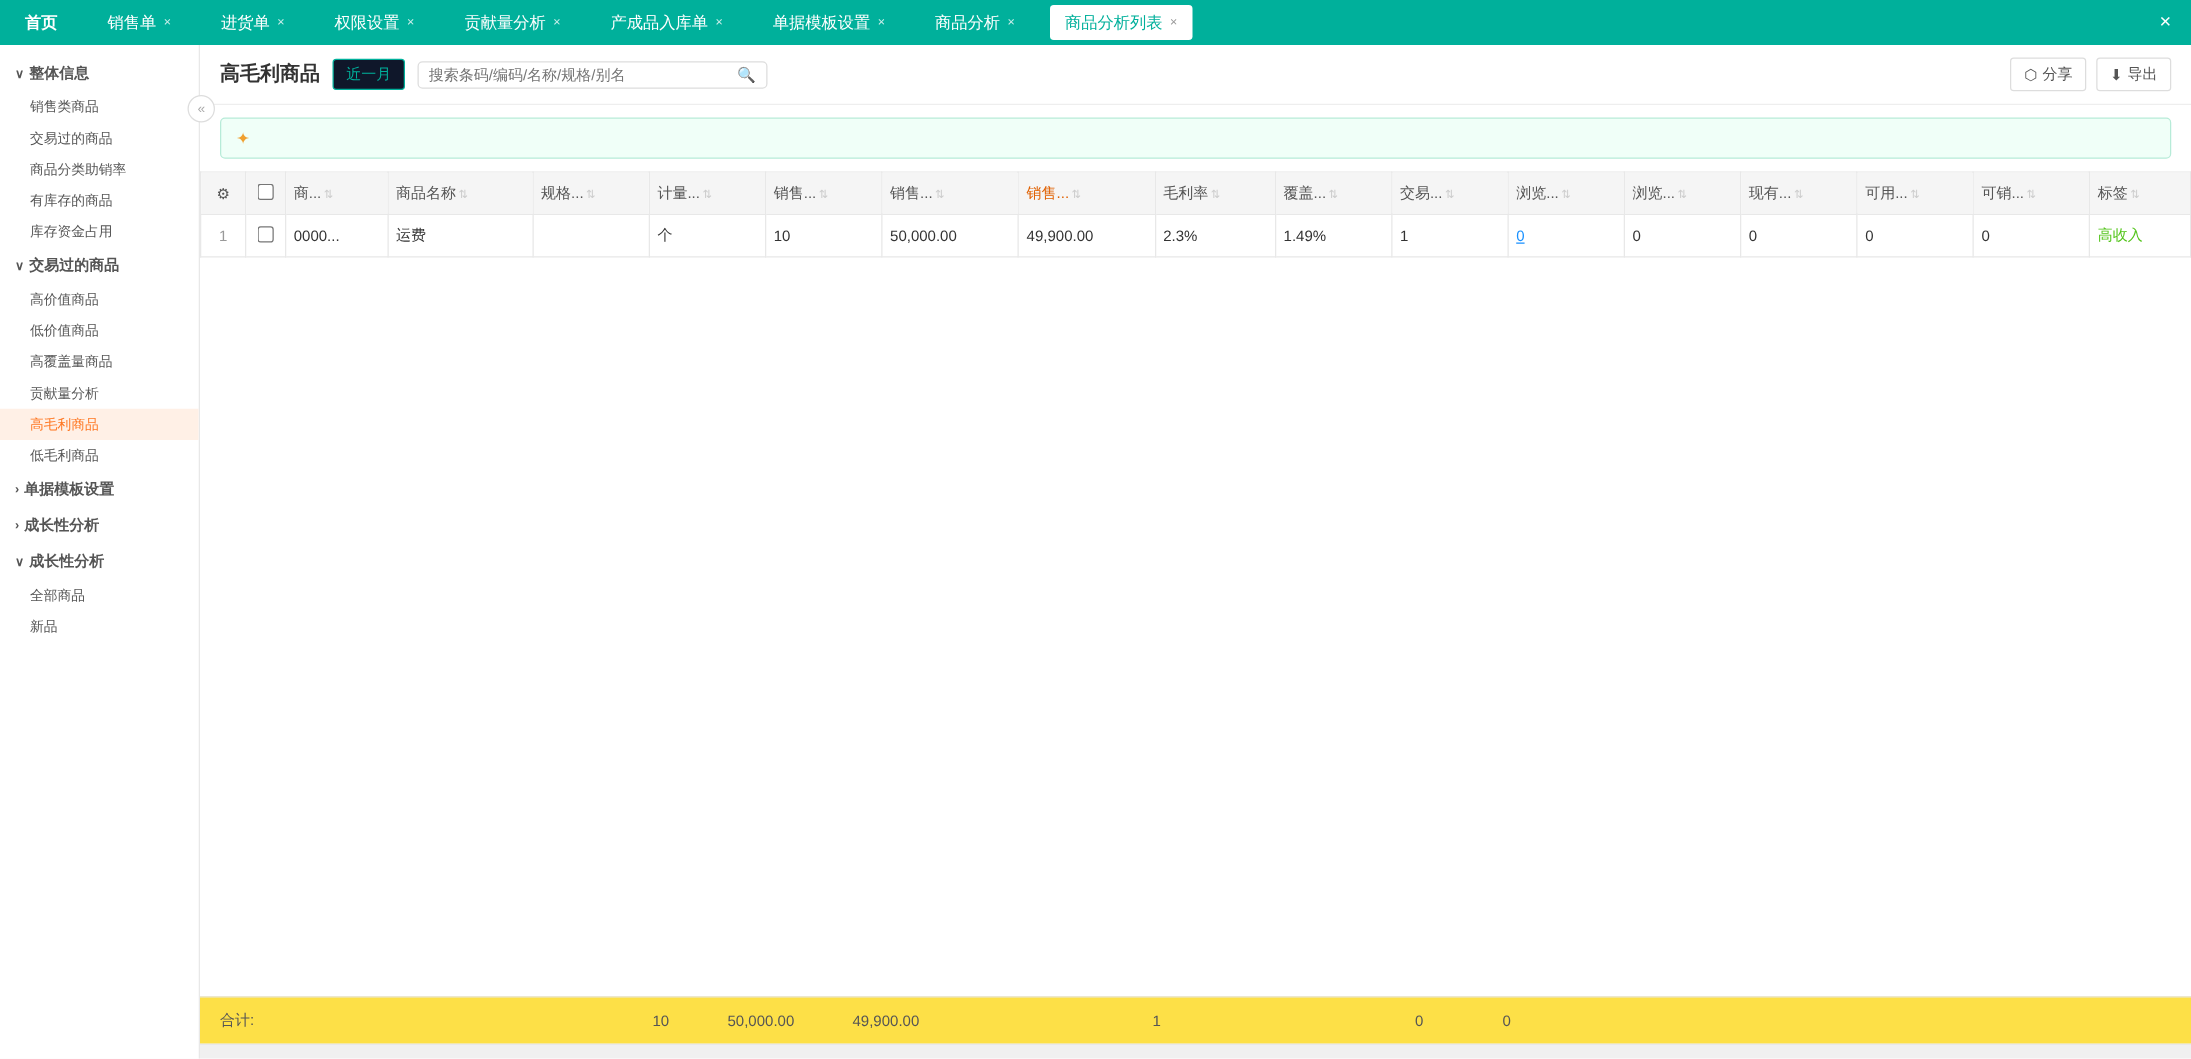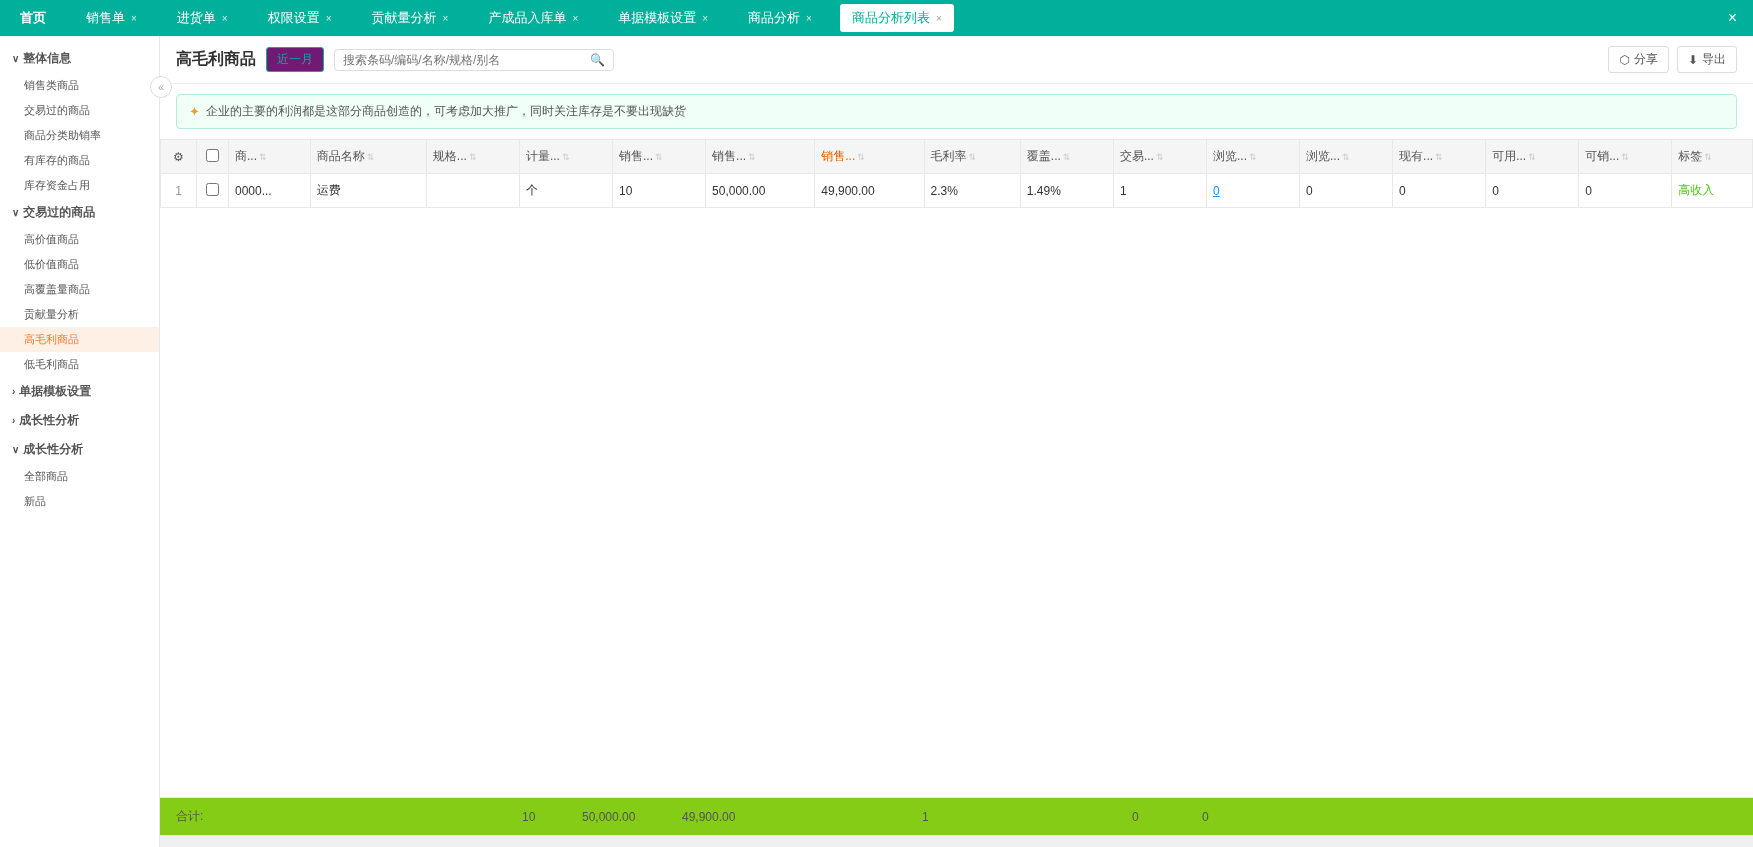--- a/index.html
+++ b/index.html
@@ -118,21 +118,21 @@
     .filter-btn {
       padding: 3px 10px;
       border: 1px solid #ddd;
       border-radius: 3px;
       background: #fff;
       cursor: pointer;
       font-size: 12px;
       color: #555;
     }
     .filter-btn.active {
-      background: #701a75;
+      background: #0f172a;
       border-color: #00b09b;
       color: #00b09b;
     }
     .search-box {
       display: flex;
       border: 1px solid #ddd;
       border-radius: 4px;
       padding: 3px 8px;
       gap: 4px;
       flex: 1;
@@ -210,21 +210,21 @@
       white-space: nowrap;
     }
     .row-num { color: #999; text-align: center; }
     .tag-high { color: #52c41a; font-size: 12px; }
     .link-text { color: #1890ff; text-decoration: underline; cursor: pointer; }
 
     
     .footer-total {
       display: flex;
       align-items: center;
-      background: #84cc16;
+      background: #fde047;
       border-top: 1px solid #e8e8e8;
       padding: 8px 16px;
       font-size: 12px;
       color: #555;
       min-height: 38px;
     }
     .total-label { width: 100px; flex-shrink: 0; }
     .total-cells { display: flex; gap: 0; flex: 1; }
     .total-cell { padding: 0 6px; min-width: 80px; }
 
@@ -345,21 +345,20 @@
         </button>
         <button class="action-btn">
           <span>⬇</span>
           <span>导出</span>
         </button>
       </div>
     </div>
 
     <div class="info-banner">
       <span class="info-icon">✦</span>
-      <span>企业的主要的利润都是这部分商品创造的，可考虑加大推广，同时关注库存是不要出现缺货</span>
     </div>
 
     <div class="table-wrapper">
       <table>
         <thead>
           <tr>
             <th style="width:36px; text-align:center;">⚙</th>
             <th style="width:32px; text-align:center;">
               <input type="checkbox" style="">
             </th>

